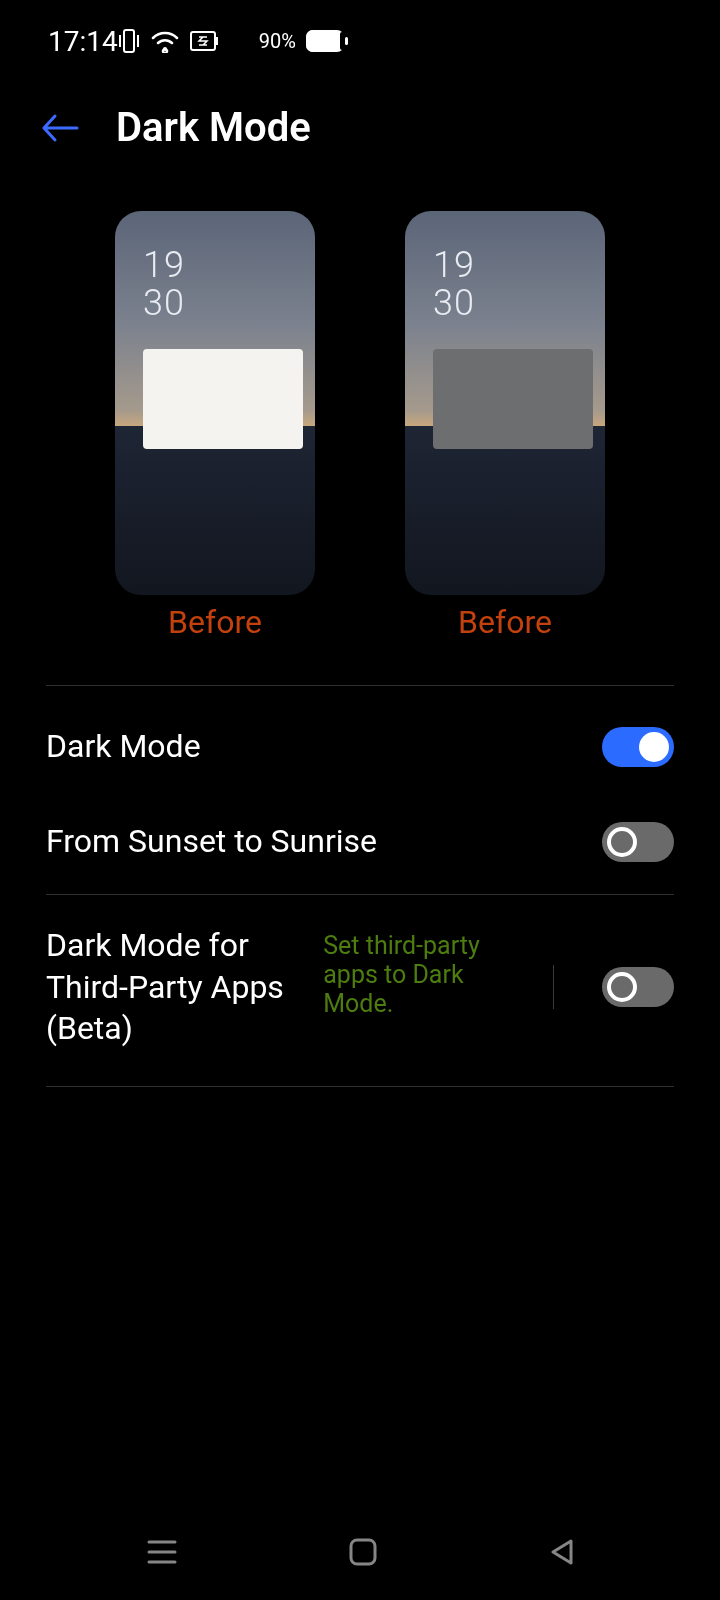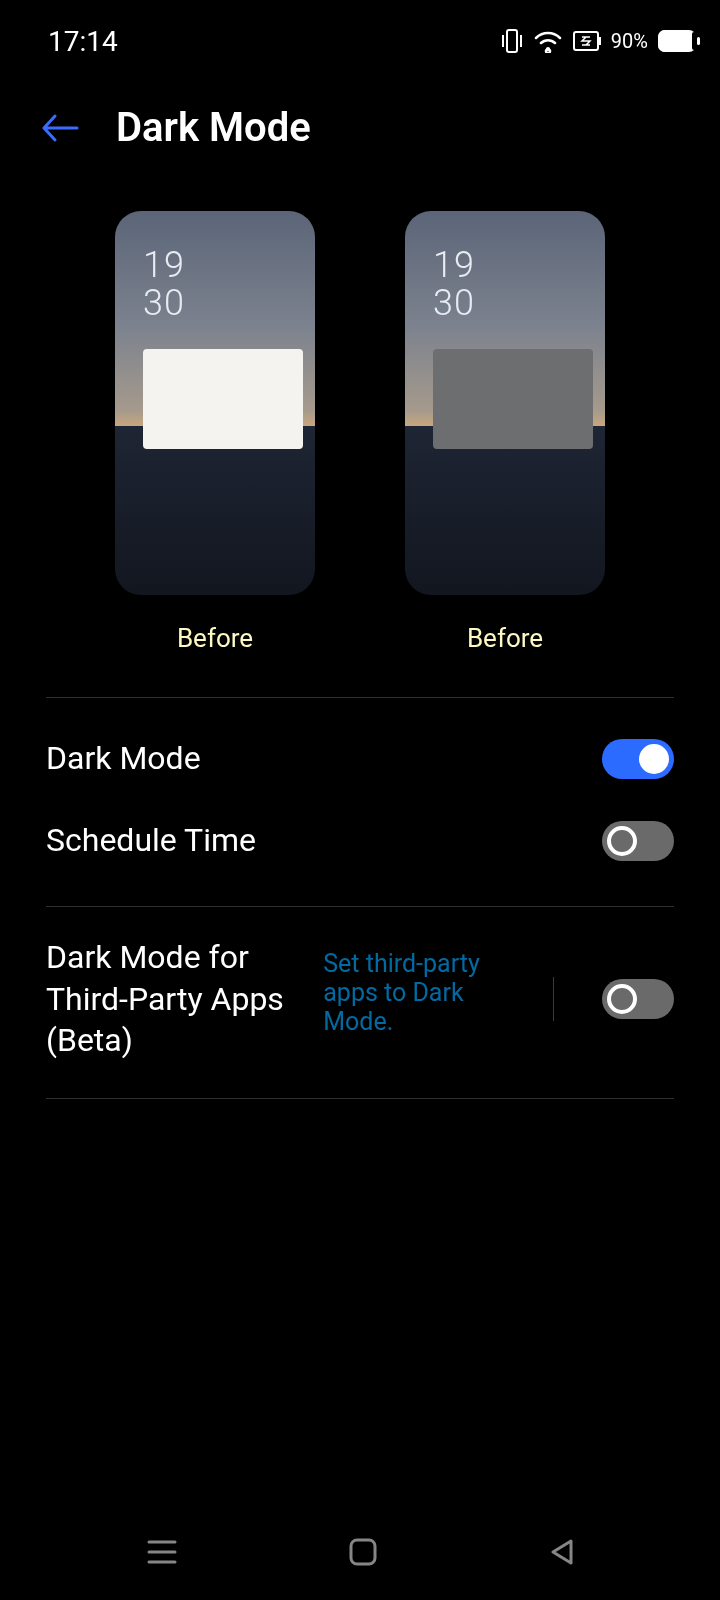--- a/index.html
+++ b/index.html
@@ -1,42 +1,42 @@
 <!DOCTYPE html>
 <html><head>
 <meta charset="utf-8">
 <style>
 * { margin: 0; padding: 0; box-sizing: border-box; }
 html, body { width: 720px; height: 1600px; background: #000; color: #fff; font-family: -apple-system, BlinkMacSystemFont, "Segoe UI", Roboto, sans-serif; overflow: hidden; }
 
-.status-bar { display: flex; justify-content: space-between; align-items: center; padding: 18px 20px 0 48px; height: 64px; font-size: 28px; font-weight: 400; }
+.status-bar { display: flex; align-items: center; padding: 18px 20px 0 48px; height: 64px; font-size: 28px; font-weight: 400; }
 .status-right { display: flex; align-items: center; gap: 10px; }
 .status-right svg { display: block; }
-.battery-pct { font-size: 20px; font-weight: 400; }
+.battery-pct { font-size: 20px; font-weight: 400; margin-left: 31px; }
 
 .header { display: flex; align-items: center; gap: 36px; padding: 40px 40px 20px 40px; }
 .back-arrow { width: 40px; height: 40px; display: flex; align-items: center; justify-content: center; }
 .page-title { font-size: 40px; font-weight: 600; }
 
 .preview-row { display: flex; justify-content: center; gap: 90px; padding: 40px 0 8px 0; }
-.preview-col { display: flex; flex-direction: column; align-items: center; gap: 28px; }
+.preview-col { display: flex; flex-direction: column; align-items: center; gap: 8px; }
 .phone-mock { width: 200px; height: 384px; border-radius: 26px; overflow: hidden; position: relative; background: linear-gradient(to bottom, #5b6578 0%, #7c828e 30%, #a59a8c 52%, #c8a77e 56%, #1e2534 56%, #12161f 100%); }
 .phone-time { position: absolute; top: 36px; left: 28px; font-size: 36px; font-weight: 300; line-height: 1.05; color: #e8ecf2; letter-spacing: 1px; }
 .phone-card { position: absolute; top: 138px; left: 28px; right: 12px; height: 100px; border-radius: 4px; }
 .phone-card.light { background: #f5f3ef; }
 .phone-card.dark { background: #6d6e6f; }
-.preview-label { color: #fef9c3; font-size: 26px; }
+.preview-label { color: #c2410c; font-size: 32px; }
 
 .divider { height: 1px; background: #2e2e2e; margin: 0 46px; }
 
 .settings { padding: 0 46px; }
 .row { display: flex; align-items: center; justify-content: space-between; min-height: 104px; gap: 24px; }
 .row-tall { padding: 30px 0 36px 0; align-items: center; }
 .row-label { font-size: 32px; font-weight: 400; line-height: 1.3; }
-.row-sub { font-size: 25px; color: #0369a1; margin-top: 12px; }
+.row-sub { font-size: 25px; color: #4d7c0f; margin-top: 6px; }
 .row-left { display: flex; flex-direction: row; flex: 1; }
 .vsep { width: 1px; height: 44px; background: #3a3a3a; margin: 0 24px 0 12px; }
 
 .switch { width: 72px; height: 40px; border-radius: 20px; position: relative; flex: none; }
 .switch.on { background: #2b6bff; }
 .switch.off { background: #6a6a6a; }
 .switch .knob { position: absolute; width: 30px; height: 30px; border-radius: 50%; top: 5px; }
 .switch.on .knob { right: 5px; background: #fff; }
 .switch.off .knob { left: 5px; background: transparent; border: 4px solid #fff; width: 30px; height: 30px; }
 
@@ -111,27 +111,27 @@
 
 <div class="settings">
 
   <div class="row" style="padding-top:18px">
     <div class="row-label">Dark Mode</div>
     <div class="switch on">
         <div class="knob"></div>
       </div>
   </div>
 
-
-  <div class="row" style="padding-bottom:26px">
-    <div class="row-label">Schedule Time</div>
+  <div class="row">
+    <div class="row-label">From Sunset to Sunrise</div>
     <div class="switch off">
         <div class="knob"></div>
       </div>
   </div>
+
 
 </div>
 <div class="divider"></div>
 
 <div class="settings">
   <div class="row row-tall">
     <div class="row-left">
       <div class="row-label">Dark Mode for Third-Party Apps (Beta)</div>
       <div class="row-sub">Set third-party apps to Dark Mode.</div>
     </div>

